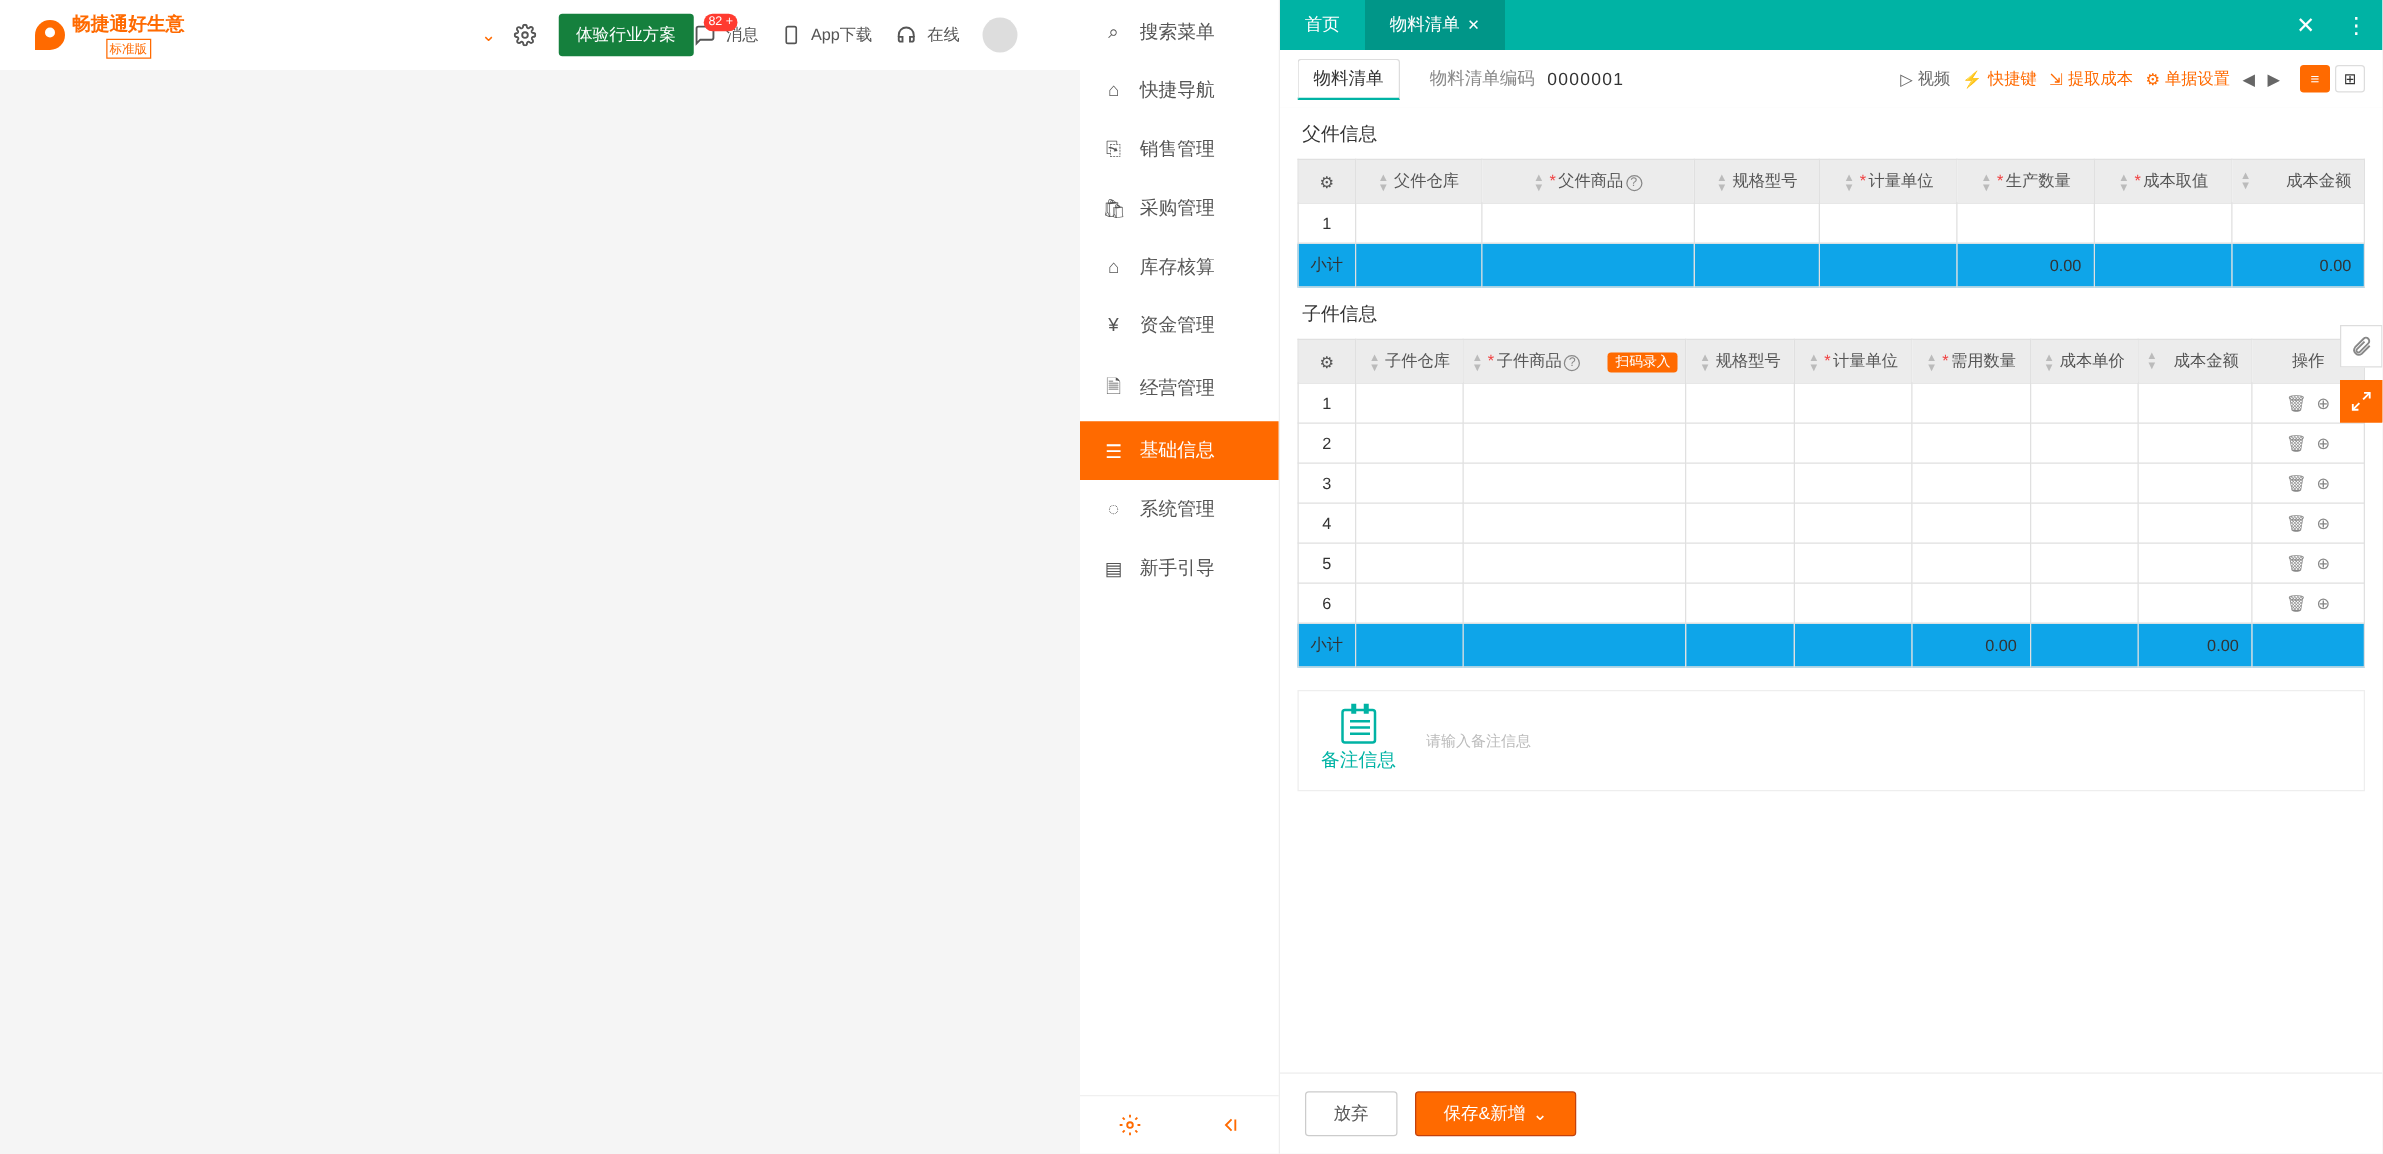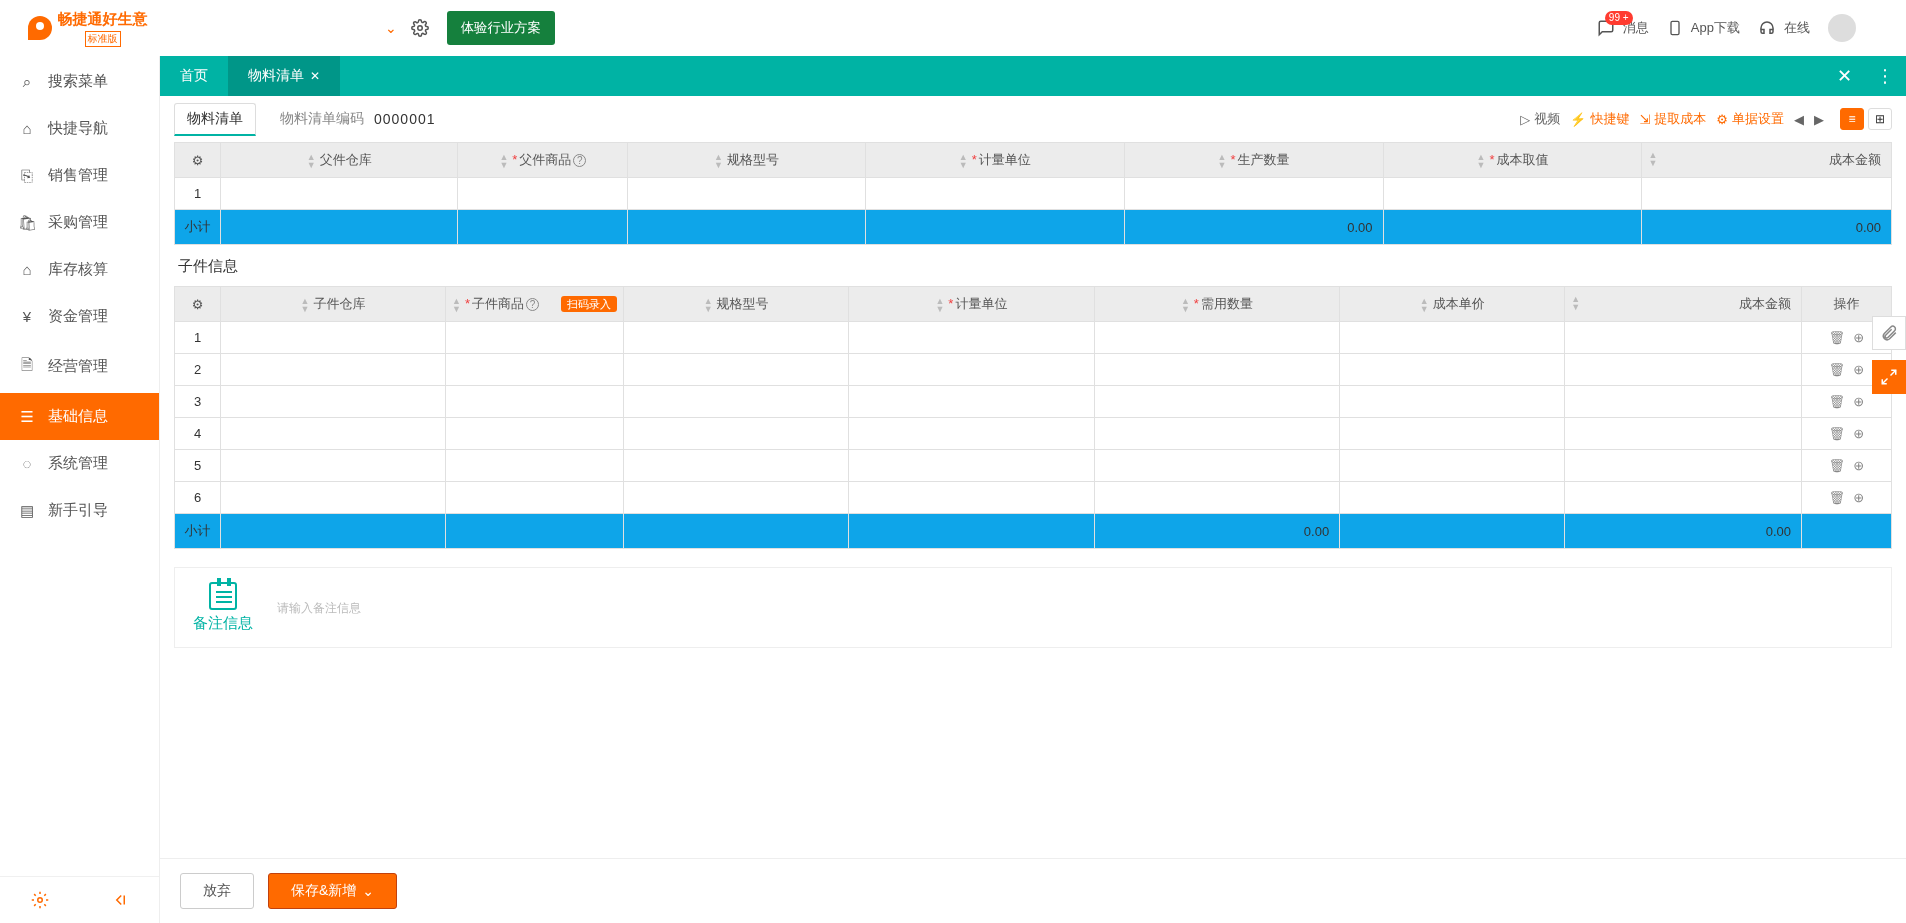--- a/index.html
+++ b/index.html
@@ -1,17 +1,17 @@
 <!DOCTYPE html>
 <html><head>
 <meta charset="utf-8">
 <style>
   * { box-sizing: border-box; margin: 0; padding: 0; }
   html, body { height: 100%; font-family: "Microsoft YaHei", Arial, sans-serif; font-size: 14px; color: #333; background: #f5f5f5; overflow: hidden; }
-  .app { display: flex; flex-direction: column; height: 100vh; }
+  .app { display: flex; height: 100vh; }
   
   .topbar { display: flex; align-items: center; height: 56px; background: #fff; padding: 0 10px; }
   .logo { display: flex; align-items: center; gap: 6px; width: 155px; justify-content: center; }
   .logo-icon { width: 24px; height: 24px; background: #ff6a00; border-radius: 50% 50% 50% 0; position: relative; }
   .logo-icon::after { content: ""; position: absolute; width: 8px; height: 8px; background: #fff; border-radius: 50%; top: 6px; left: 8px; }
   .logo-text { color: #ff6a00; font-weight: bold; font-size: 15px; }
   .logo-sub { font-size: 10px; color: #ff6a00; border: 1px solid #ff6a00; padding: 0 2px; margin-top: 2px; }
   .logo-wrap { display:flex; flex-direction:column; align-items:center; }
   .org-select { display: flex; align-items: center; gap: 10px; margin-left: 30px; color: #555; }
   .org-select .chev { color: #ff6a00; }
@@ -111,21 +111,21 @@
     <button class="exp-btn">体验行业方案</button>
     <div class="top-spacer"></div>
     <div class="top-right">
       <div class="tr-item">
         <span>
           <svg width="18" height="18" viewBox="0 0 24 24" fill="none" stroke="currentColor" stroke-width="2">
               <path d="M21 15a2 2 0 0 1-2 2H7l-4 4V5a2 2 0 0 1 2-2h14a2 2 0 0 1 2 2z"></path>
             </svg>
         </span>
         <span>消息</span>
-        <span class="badge">99 +</span>
+        <span class="badge">82 +</span>
       </div>
       <div class="tr-item">
         <span>
           <svg width="16" height="18" viewBox="0 0 24 24" fill="none" stroke="currentColor" stroke-width="2">
               <rect x="6" y="2" width="12" height="20" rx="2"></rect>
               <line x1="12" y1="18" x2="12" y2="18"></line>
             </svg>
         </span>
         <span>App下载</span>
       </div>
@@ -245,20 +245,21 @@
         <span class="tool-link gray">◀</span>
         <span class="tool-link gray">▶</span>
         <div class="view-sw">
           <span class="vs active">≡</span>
           <span class="vs">⊞</span>
         </div>
       </div>
 
       <div class="page">
 
+        <div class="section-title">父件信息</div>
         <table class="grid">
           <thead>
             <tr>
               <th class="gear-cell">⚙</th>
               <th><span class="sort"></span><span>父件仓库</span></th>
               <th style="width:170px"><span class="sort"></span><span class="req">*</span><span>父件商品</span><span class="info-ic">?</span></th>
               <th><span class="sort"></span><span>规格型号</span></th>
               <th><span class="sort"></span><span class="req">*</span><span>计量单位</span></th>
               <th><span class="sort"></span><span class="req">*</span><span>生产数量</span></th>
               <th><span class="sort"></span><span class="req">*</span><span>成本取值</span></th>

